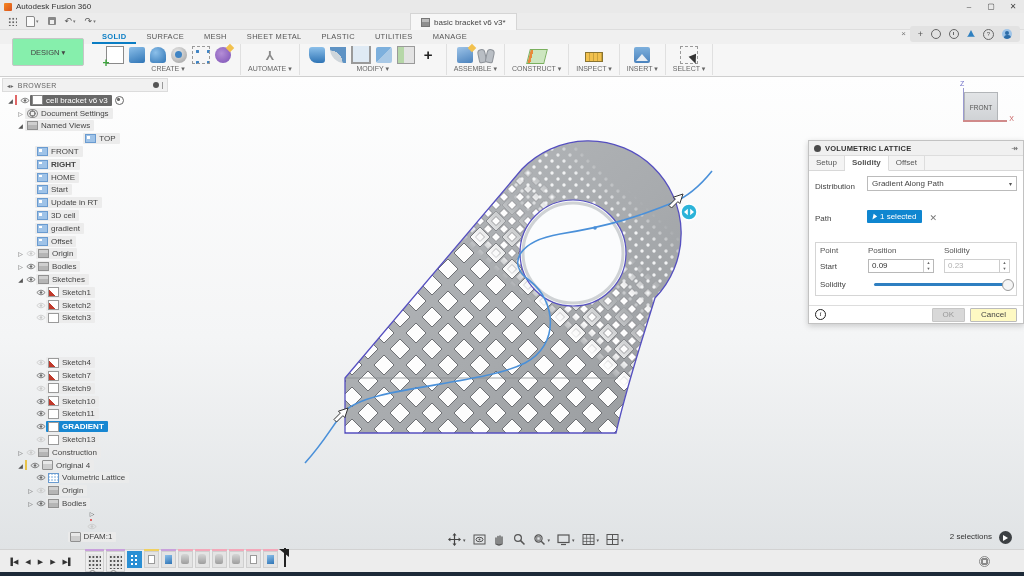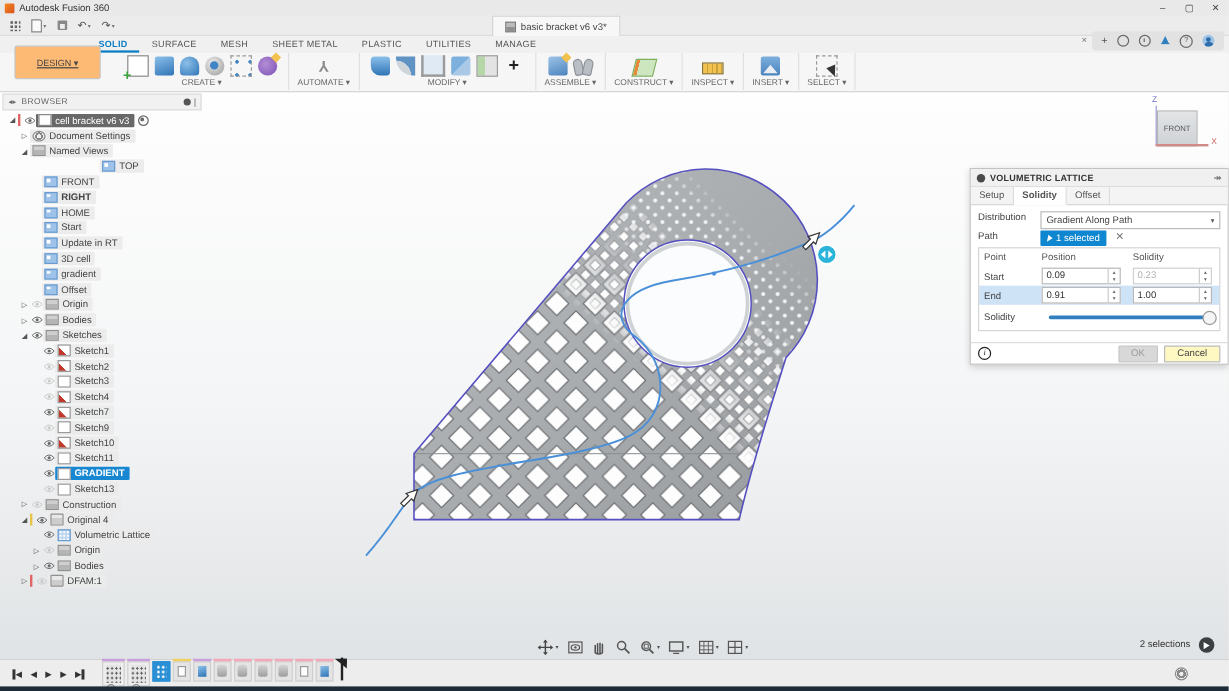--- a/index.html
+++ b/index.html
@@ -30,27 +30,27 @@
   .ri{font-size:9px;color:#555;}
   .ring{width:8px;height:8px;border:1.3px solid #666;border-radius:50%;}
   .clock{width:8px;height:8px;border:1.2px solid #666;border-radius:50%;position:relative;}
   .clock::after{content:"";position:absolute;left:3px;top:1.5px;width:1px;height:3px;background:#666;}
   .bell{width:8px;height:8px;background:#2f80c0;clip-path:polygon(50% 0,85% 70%,100% 85%,0 85%,15% 70%);}
   .help{width:9px;height:9px;border:1px solid #666;border-radius:50%;font-size:6px;color:#555;text-align:center;line-height:9px;}
   .avatar{width:10px;height:10px;border-radius:50%;background:#9ec4e8;position:relative;overflow:hidden;}
   .avatar::before{content:"";position:absolute;left:3px;top:1.5px;width:4px;height:4px;border-radius:50%;background:#2d6da8;}
   .avatar::after{content:"";position:absolute;left:1.5px;top:6px;width:7px;height:4px;border-radius:3px 3px 0 0;background:#2d6da8;}
   
-  .tabsrow{position:absolute;left:72px;top:29px;height:15px;display:flex;}
+  .tabsrow{position:absolute;left:92px;top:29px;height:15px;display:flex;}
   .rtab{padding:0 10px;font-size:7.5px;letter-spacing:.3px;color:#555;line-height:15px;}
   .rtab.active{color:#0a7dc4;border-bottom:2px solid #0a7dc4;font-weight:bold;}
   
   .ribbon{position:absolute;left:0;top:44px;right:0;height:32px;background:#f6f6f6;border-bottom:1px solid #cfcfcf;}
-  .design-box{position:absolute;left:12px;top:-6px;width:70px;height:26px;background:#fdba74;border:1px solid #c6c6c6;
-              border-radius:2px;font-size:7.5px;color:#444;display:flex;align-items:center;justify-content:center;text-decoration:underline;}
+  .design-box{position:absolute;left:12px;top:-6px;width:70px;height:26px;background:#86efac;border:1px solid #c6c6c6;
+              border-radius:2px;font-size:7.5px;color:#444;display:flex;align-items:center;justify-content:center;}
   .groups{position:absolute;left:96px;top:0;display:flex;height:31px;}
   .grp{display:flex;flex-direction:column;align-items:center;justify-content:flex-start;border-right:1px solid #e0e0e0;padding:1px 7px 0;}
   .grp-icons{display:flex;align-items:center;height:20px;}
   .grp-label{font-size:7px;color:#666;margin-top:0;}
   .ric{width:16px;height:16px;display:inline-block;position:relative;margin:0 2.5px;}
   .ric-create-sketch{border:1.5px solid #8a8a8a;background:#fff;}
   .ric-create-sketch::after{content:"+";position:absolute;left:-4px;bottom:-7px;color:#3da53d;font-size:12px;font-weight:bold;}
   .ric-extrude{background:linear-gradient(160deg,#8cc0ea,#2f74b5);border-radius:2px;}
   .ric-revolve{background:radial-gradient(circle at 35% 35%,#8cc0ea,#2f74b5);border-radius:50% 50% 20% 20%;}
   .ric-sweep{background:radial-gradient(circle at 40% 35%,#ececec,#9a9a9a);border-radius:50%;}
@@ -121,21 +121,21 @@
   .dialog{position:absolute;left:808px;top:63px;width:214px;background:#fff;border:1px solid #c2c2c2;
           box-shadow:0 2px 6px rgba(0,0,0,.18);font-size:8px;color:#444;}
   .dlg-head{height:14px;background:#f0f0f0;border-bottom:1px solid #ddd;display:flex;align-items:center;padding:0 5px;gap:4px;}
   .dlg-dot{width:7px;height:7px;border-radius:50%;background:#4a4a4a;}
   .dlg-title{font-size:7.5px;color:#333;letter-spacing:.2px;font-weight:bold;}
   .dlg-pin{margin-left:auto;color:#666;font-size:8px;}
   .dlg-tabs{display:flex;border-bottom:1px solid #d8d8d8;background:#f4f4f4;height:14px;}
   .dtab{padding:0 7px;line-height:13px;font-size:8px;color:#555;border-right:1px solid #ddd;}
   .dtab.active{background:#fff;border-bottom:1px solid #fff;margin-bottom:-1px;font-weight:bold;}
   .dlg-body{padding:5px 6px 4px;}
-  .drow{display:flex;align-items:flex-start;margin-bottom:1px;}
+  .drow{display:flex;align-items:flex-end;margin-bottom:19px;}
   .dlab{width:52px;flex:0 0 52px;}
   .dselect{flex:1;border:1px solid #bbb;height:13px;display:flex;align-items:center;padding:0 4px;background:#fff;}
   .dselect .caret{margin-left:auto;font-size:6px;color:#555;}
   .selbtn{background:#0f86d0;color:#fff;height:13px;display:flex;align-items:center;gap:3px;padding:0 6px;border-radius:1px;}
   .selbtn .cur{width:0;height:0;border-left:4px solid #fff;border-top:2.5px solid transparent;border-bottom:4.5px solid transparent;transform:rotate(12deg);}
   .xbtn{margin-left:7px;color:#777;font-size:9px;}
   .dbox{border:1px solid #d5d5d5;padding:3px 4px 6px;margin-bottom:5px;}
   .thead{display:flex;color:#555;margin-bottom:3px;}
   .tc1{width:48px;flex:0 0 48px;} .tc2{width:76px;flex:0 0 76px;} .tc3{flex:1;}
   .dtr{display:flex;align-items:center;height:16px;padding-left:2px;margin-left:-4px;margin-right:-4px;padding-right:4px;}
@@ -570,21 +570,21 @@
             <svg viewBox="0 0 12 8" width="10" height="7">
               <path d="M1 4 Q6 -1.6 11 4 Q6 9.6 1 4 Z" fill="none" stroke="currentColor" stroke-width="1"></path>
               <circle cx="6" cy="4" r="1.6" fill="currentColor"></circle>
             </svg>
           </span>
           <span class="pill">
             <span class="ti ti-sketch-plain"></span>
             <span>Sketch3</span>
           </span>
         </div>
-        <div class="trow" style="padding-left: 24px;">
+        <div class="trow" style="padding-left: 24px; margin-top: 32px;">
           <span class="arrow"></span>
           <span class="eye off">
             <svg viewBox="0 0 12 8" width="10" height="7">
               <path d="M1 4 Q6 -1.6 11 4 Q6 9.6 1 4 Z" fill="none" stroke="currentColor" stroke-width="1"></path>
               <circle cx="6" cy="4" r="1.6" fill="currentColor"></circle>
             </svg>
           </span>
           <span class="pill">
             <span class="ti ti-sketch-red"></span>
             <span>Sketch4</span>
@@ -727,21 +727,21 @@
             <svg viewBox="0 0 12 8" width="10" height="7">
               <path d="M1 4 Q6 -1.6 11 4 Q6 9.6 1 4 Z" fill="none" stroke="currentColor" stroke-width="1"></path>
               <circle cx="6" cy="4" r="1.6" fill="currentColor"></circle>
             </svg>
           </span>
           <span class="pill">
             <span class="ti ti-folder"></span>
             <span>Bodies</span>
           </span>
         </div>
-        <div class="trow" style="padding-left: 14px;">
+        <div class="trow" style="padding-left: 14px; flex-direction: column;">
           <span class="arrow">▷</span>
           <span class="vbar" style="background: rgb(224, 102, 102);"></span>
           <span class="eye off">
             <svg viewBox="0 0 12 8" width="10" height="7">
               <path d="M1 4 Q6 -1.6 11 4 Q6 9.6 1 4 Z" fill="none" stroke="currentColor" stroke-width="1"></path>
               <circle cx="6" cy="4" r="1.6" fill="currentColor"></circle>
             </svg>
           </span>
           <span class="pill">
             <span class="ti ti-component"></span>
@@ -806,41 +806,20 @@
           <span class="tc3">
               <span class="field dis">
             <span class="val">0.23</span>
             <span class="spin">
                   <span>▲</span>
                   <span>▼</span>
                 </span>
               </span>
             </span>
         </div>
-        <div class="dtr hl">
-          <span class="tc1">End</span>
-          <span class="tc2">
-              <span class="field">
-            <span class="val">0.91</span>
-            <span class="spin">
-                  <span>▲</span>
-                  <span>▼</span>
-                </span>
-              </span>
-            </span>
-          <span class="tc3">
-              <span class="field">
-            <span class="val">1.00</span>
-            <span class="spin">
-                  <span>▲</span>
-                  <span>▼</span>
-                </span>
-              </span>
-            </span>
-        </div>
         <div class="sliderrow">
           <span class="dlab">Solidity</span>
           <div class="track">
               <div class="knob"></div>
             </div>
         </div>
       </div>
     </div>
     <div class="dlg-foot">
       <span class="info">i</span>

